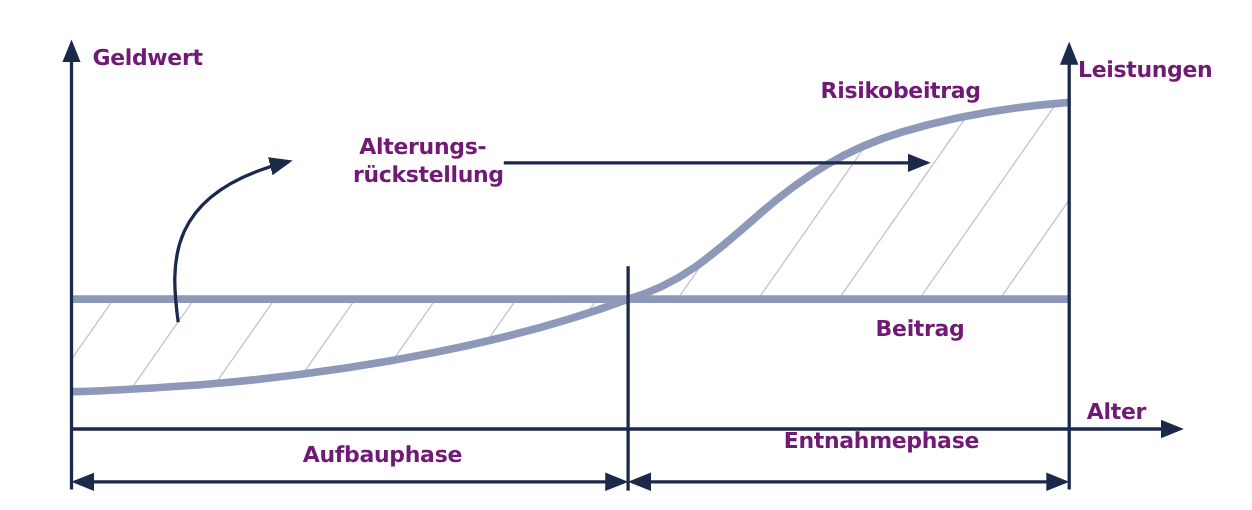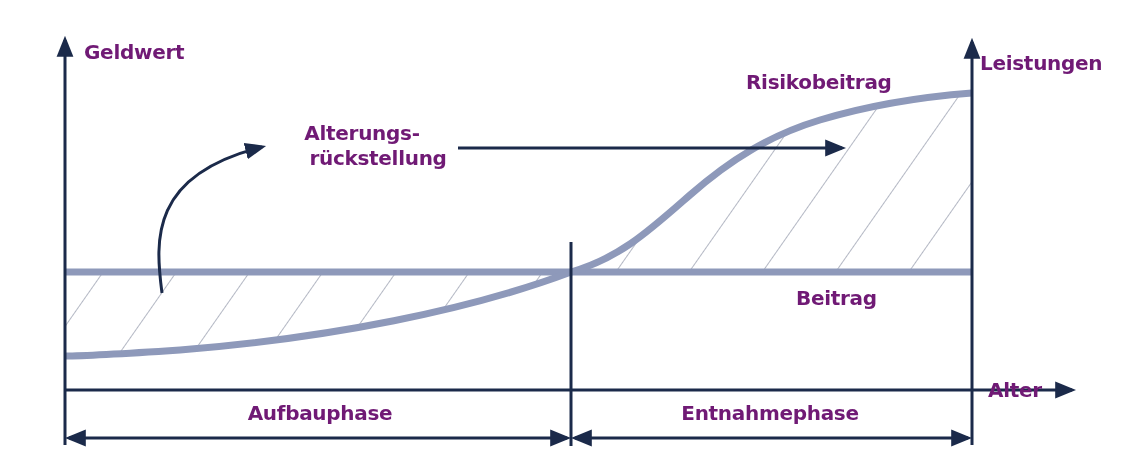--- a/index.html
+++ b/index.html
@@ -1,19 +1,19 @@
 <!DOCTYPE html>
 <html><head>
 <meta charset="utf-8">
 <style>
   html, body { margin: 0; padding: 0; background: #ffffff; }
   body { width: 1138px; height: 464px; overflow: hidden; position: relative; font-family: "DejaVu Sans", sans-serif; }
   #diagram { position: absolute; left: 0; top: 0; width: 1138px; height: 464px; }
   .lbl { position: absolute; color: #701a75; font-weight: bold; font-size: 20px; line-height: 1.2; white-space: nowrap; letter-spacing: -0.3px; }
-  .lbl.center { text-align: center; }
+  .lbl.center { text-align: right; }
 </style>
 </head>
 <body>
 
 <svg id="diagram" viewBox="0 0 1138 464" xmlns="http://www.w3.org/2000/svg">
   <defs>
     <pattern id="hatch" patternUnits="userSpaceOnUse" width="60" height="60" patternTransform="rotate(35)">
       <line x1="0" y1="0" x2="0" y2="60" stroke="#b4b8c4" stroke-width="2"></line>
     </pattern>
     <marker id="arrowHead" viewBox="0 0 10 10" refX="8" refY="5" markerWidth="7" markerHeight="7" orient="auto-start-reverse">
@@ -56,15 +56,15 @@
 
   <line x1="458" y1="148" x2="842" y2="148" stroke="#1b2a4a" stroke-width="3" marker-end="url(#arrowHead)"></line>
 </svg>
 
 <div class="lbl" style="left:84px; top:40px;">Geldwert</div>
 <div class="lbl" style="left:980px; top:51px;">Leistungen</div>
 <div class="lbl" style="left:728px; top:70px;margin-left:18px;">Risikobeitrag</div>
 <div class="lbl center" style="left:282px; top:121px; width:160px;">Alterungs-</div>
 <div class="lbl center" style="left:298px; top:146px; width:160px;">rückstellung</div>
 <div class="lbl" style="left:796px; top:286px;">Beitrag</div>
-<div class="lbl" style="left:988px; top:378px;">Alter</div>
+<div class="lbl" style="left:988px; top:362px;">Alter</div>
 <div class="lbl center" style="left:220px; top:401px; width:200px;">Aufbauphase</div>
-<div class="lbl center" style="left:650px; top:401px; width:240px;">Entnahmephase</div>
+<div class="lbl center" style="left:650px; top:388px; width:240px;">Entnahmephase</div>
 
 </body></html>

